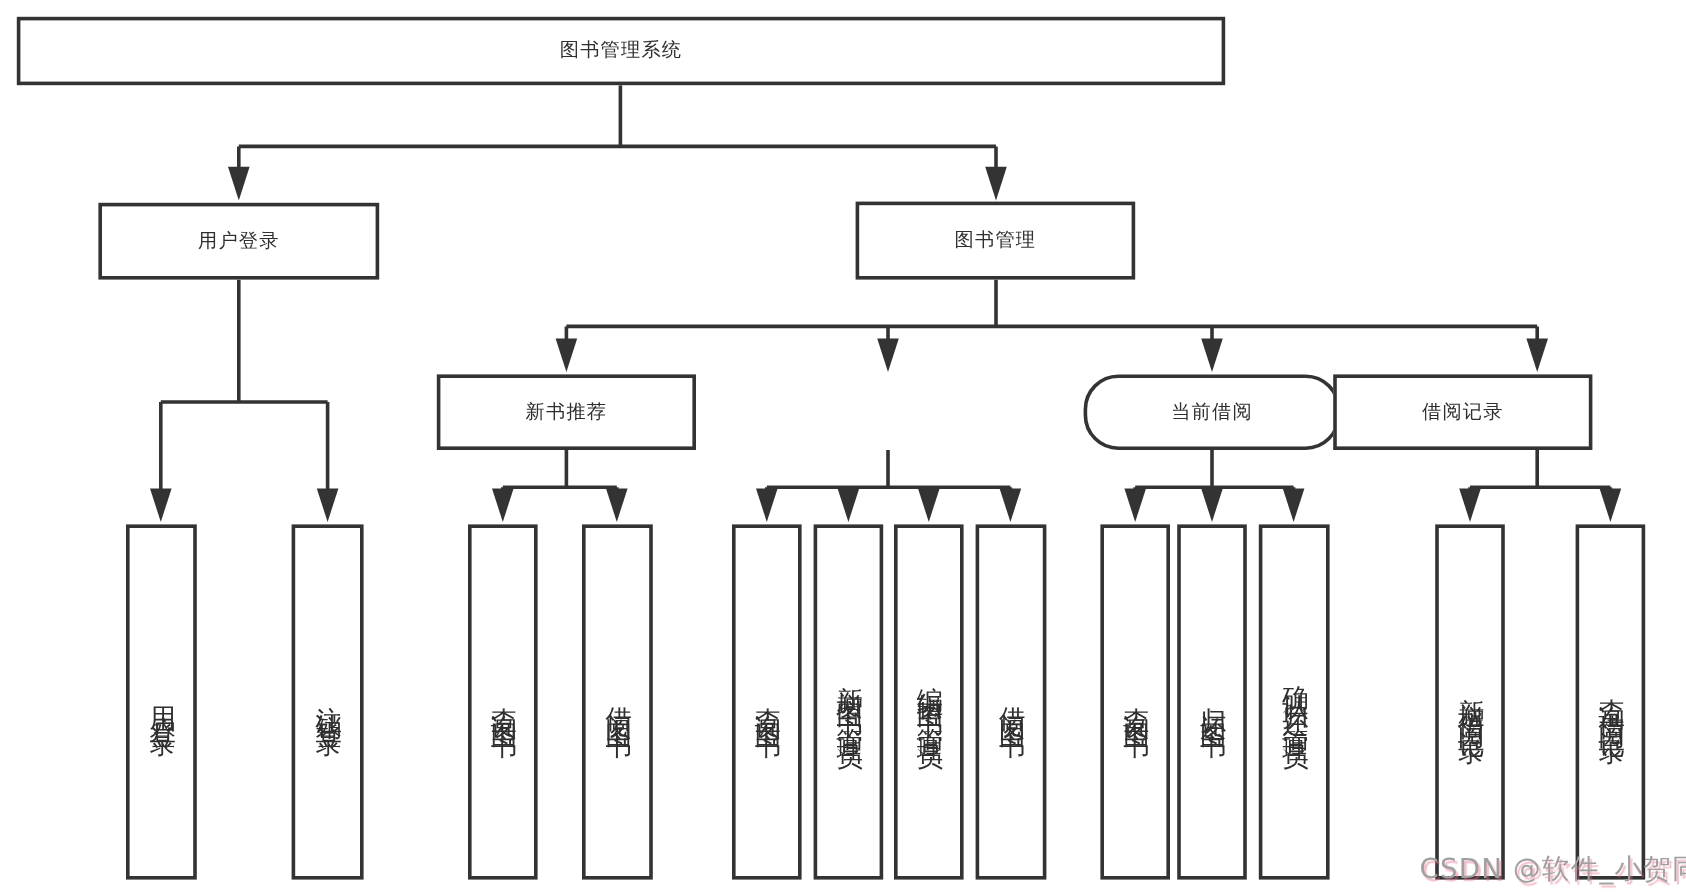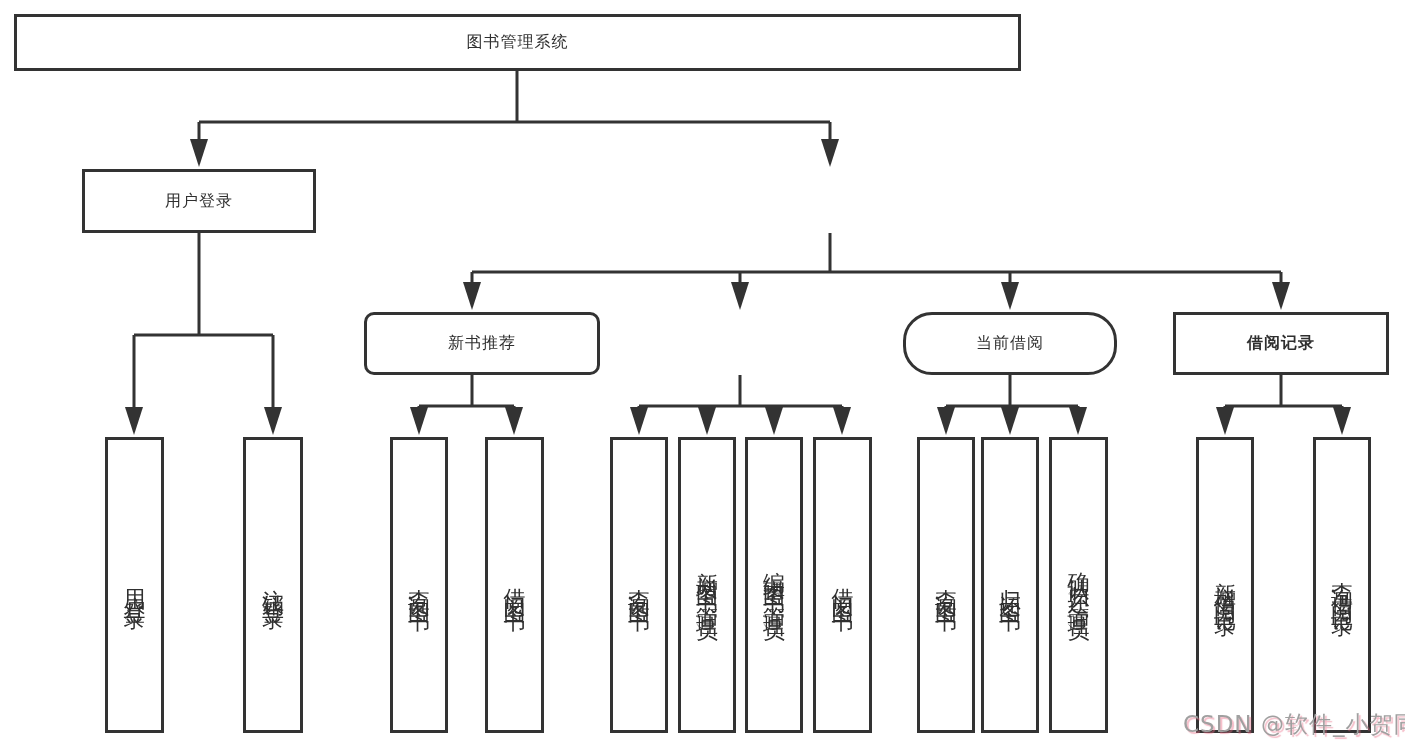--- a/index.html
+++ b/index.html
@@ -82,24 +82,25 @@
       <polygon points="1001,407 1019,407 1010,435"></polygon>
       <polygon points="1069,407 1087,407 1078,435"></polygon>
       <polygon points="1216,407 1234,407 1225,435"></polygon>
       <polygon points="1333,407 1351,407 1342,435"></polygon>
     </g>
   </svg>
 
   <div class="box" style="left:14px; top:14px; width:1007px; height:57px;">图书管理系统</div>
 
   <div class="box" style="left:82px; top:169px; width:234px; height:64px;">用户登录</div>
+  <div class="box" style="left:713px; top:168px; width:233px; height:65px;">图书管理</div>
 
-  <div class="box" style="left:364px; top:312px; width:236px; height:63px;border-radius:10px;">新书推荐</div>
+  <div class="box" style="left:364px; top:312px; width:216px; height:63px;">新书推荐</div>
   <div class="box" style="left:903px; top:312px; width:214px; height:63px;border-radius:29px;">当前借阅</div>
-  <div class="box" style="left:1173px; top:312px; width:216px; height:63px;font-weight:bold;">借阅记录</div>
+  <div class="box" style="left:1111px; top:312px; width:216px; height:63px;">借阅记录</div>
 
   <div class="box vbox" style="left:105px; top:437px; width:59px; height:296px;">用户登录</div>
   <div class="box vbox" style="left:243px; top:437px; width:60px; height:296px;">注销登录</div>
 
   <div class="box vbox" style="left:390px; top:437px; width:58px; height:296px;">查询图书</div>
   <div class="box vbox" style="left:485px; top:437px; width:59px; height:296px;">借阅图书</div>
 
   <div class="box vbox" style="left:610px; top:437px; width:58px; height:296px;">查询图书</div>
   <div class="box vbox" style="left:678px; top:437px; width:58px; height:296px;">新增图书（管理员）</div>
   <div class="box vbox" style="left:745px; top:437px; width:58px; height:296px;">编辑图书（管理员）</div>

